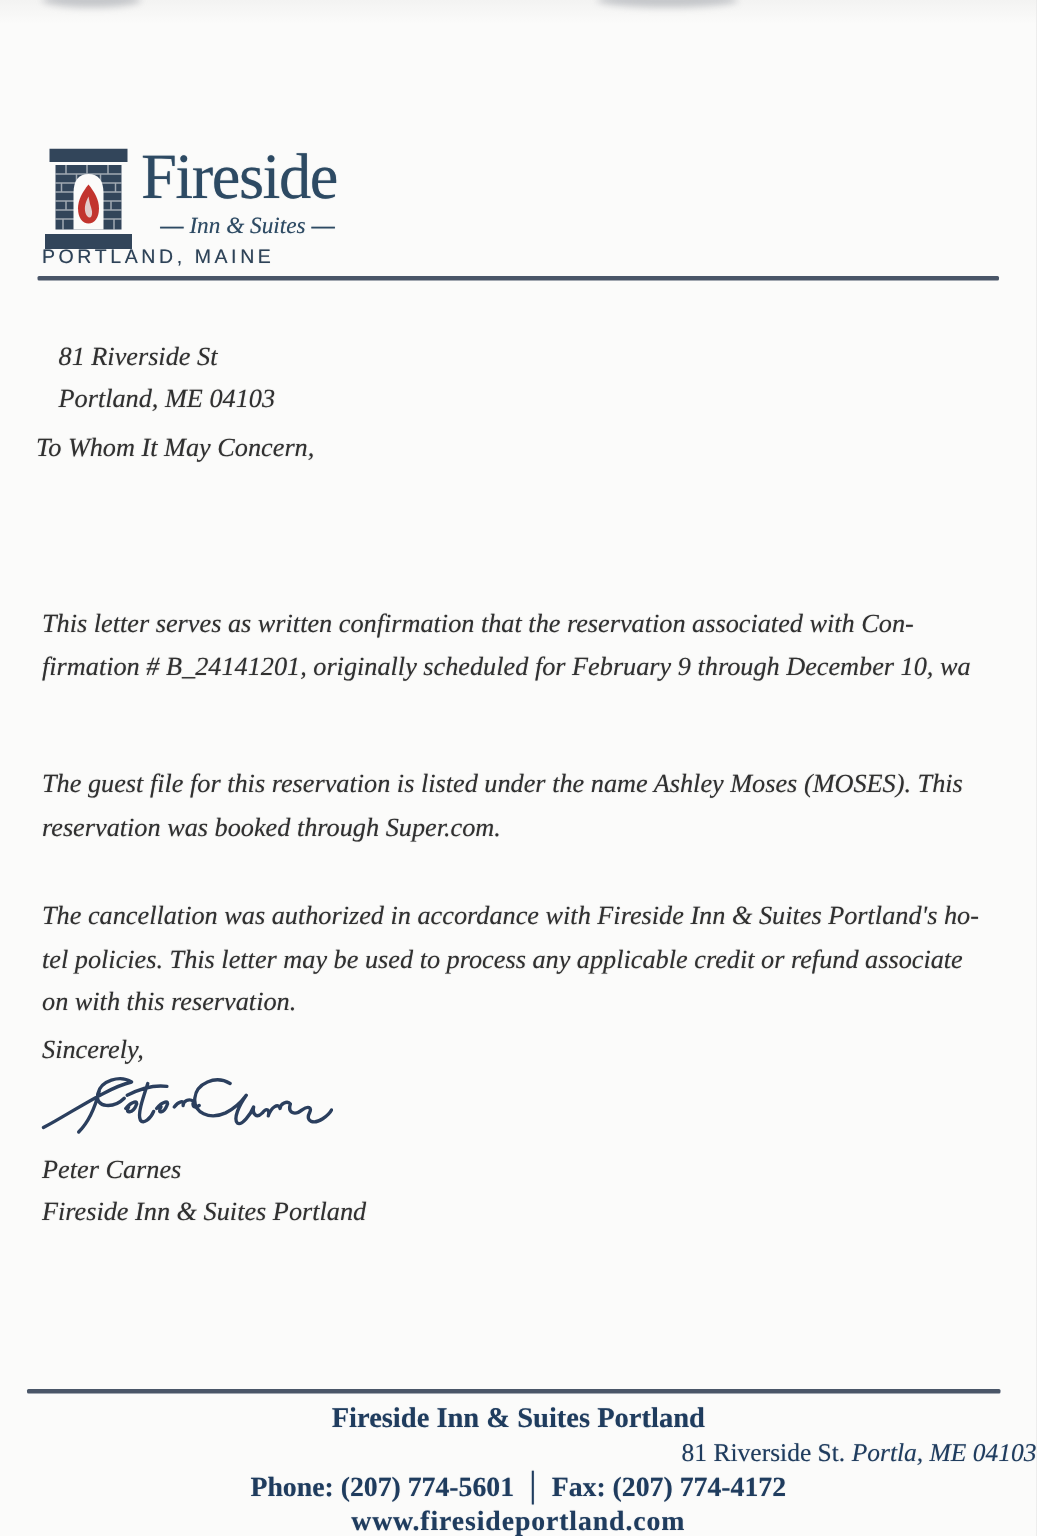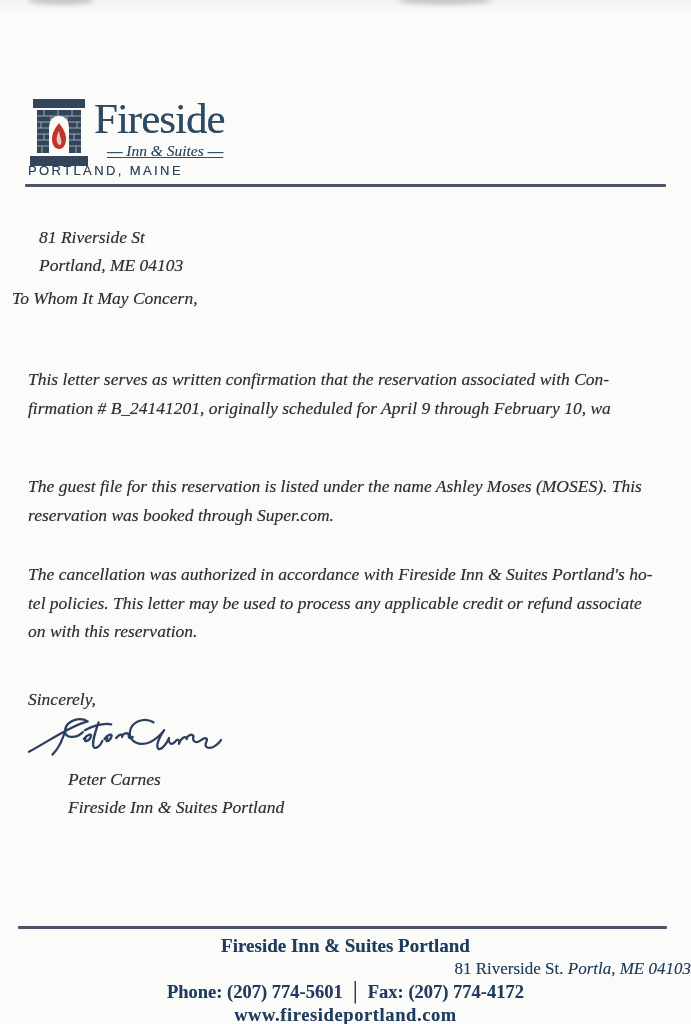--- a/index.html
+++ b/index.html
@@ -36,21 +36,20 @@
     text-shadow:0 0 0.6px rgba(45,74,99,0.6);
   }
   .brand-sub{
     position:absolute;top:142px;left:94px;width:142px;
     text-align:center;
     font-style:italic;
     font-size:15.5px;line-height:18px;
     color:#2d4a63;
     white-space:nowrap;
     text-shadow:0 0 0.5px rgba(45,74,99,0.5);
-    text-decoration:underline;
   }
   .brand-sub .dash{font-style:normal;font-weight:bold;}
   .location{
     position:absolute;top:160px;left:28px;
     font-family:"Liberation Sans", sans-serif;
     font-weight:normal;
     font-size:13px;line-height:22px;
     letter-spacing:2.4px;
     color:#2d4257;
     text-shadow:0 0 0.5px rgba(45,66,87,0.5);
@@ -61,29 +60,29 @@
   }
 
   
   .ink{
     color:#303030;
     font-style:italic;
     font-size:17.5px;
     text-shadow:0 0 0.7px rgba(40,40,40,0.5);
   }
   .addr{position:absolute;top:202px;left:39px;line-height:27.5px;margin-top:22px;}
-  .salutation{position:absolute;top:285px;left:12px;line-height:27px;}
-  .para{position:absolute;left:28px;line-height:28.5px;}
+  .salutation{position:absolute;top:285px;left:24px;line-height:27px;}
+  .para{position:absolute;left:28px;line-height:28.5px;margin-top:36px;}
   .para div{white-space:nowrap;}
   .para1{top:365px;}
   .para2{top:472px;}
   .para3{top:560px;}
   .closing{position:absolute;top:686px;left:28px;line-height:27px;}
   .signature{position:absolute;top:711px;left:26px;}
-  .signer{position:absolute;top:766px;left:28px;line-height:27.5px;margin-left:40px;}
+  .signer{position:absolute;top:766px;left:28px;line-height:27.5px;}
 
   
   .rule-bottom{
     position:absolute;top:926px;left:18px;width:649px;height:2.5px;
     background:#4a5668;border-radius:1px;
   }
   .footer{
     position:absolute;top:934px;left:0;width:691px;
     text-align:center;
     color:#1f3c5e;
@@ -138,21 +137,21 @@
 
   <div class="addr ink">
     <div>81 Riverside St</div>
     <div>Portland, ME 04103</div>
   </div>
 
   <div class="salutation ink">To Whom It May Concern,</div>
 
   <div class="para para1 ink">
     <div>This letter serves as written confirmation that the reservation associated with Con-</div>
-    <div>firmation # B_24141201, originally scheduled for April 9 through February 10, wa</div>
+    <div>firmation # B_24141201, originally scheduled for February 9 through December 10, wa</div>
   </div>
 
   <div class="para para3 ink">
     <div>The cancellation was authorized in accordance with Fireside Inn &amp; Suites Portland's ho-</div>
     <div>tel policies. This letter may be used to process any applicable credit or refund associate</div>
     <div>on with this reservation.</div>
   </div>
 
   <div class="para para2 ink">
     <div>The guest file for this reservation is listed under the name Ashley Moses (MOSES). This</div>

